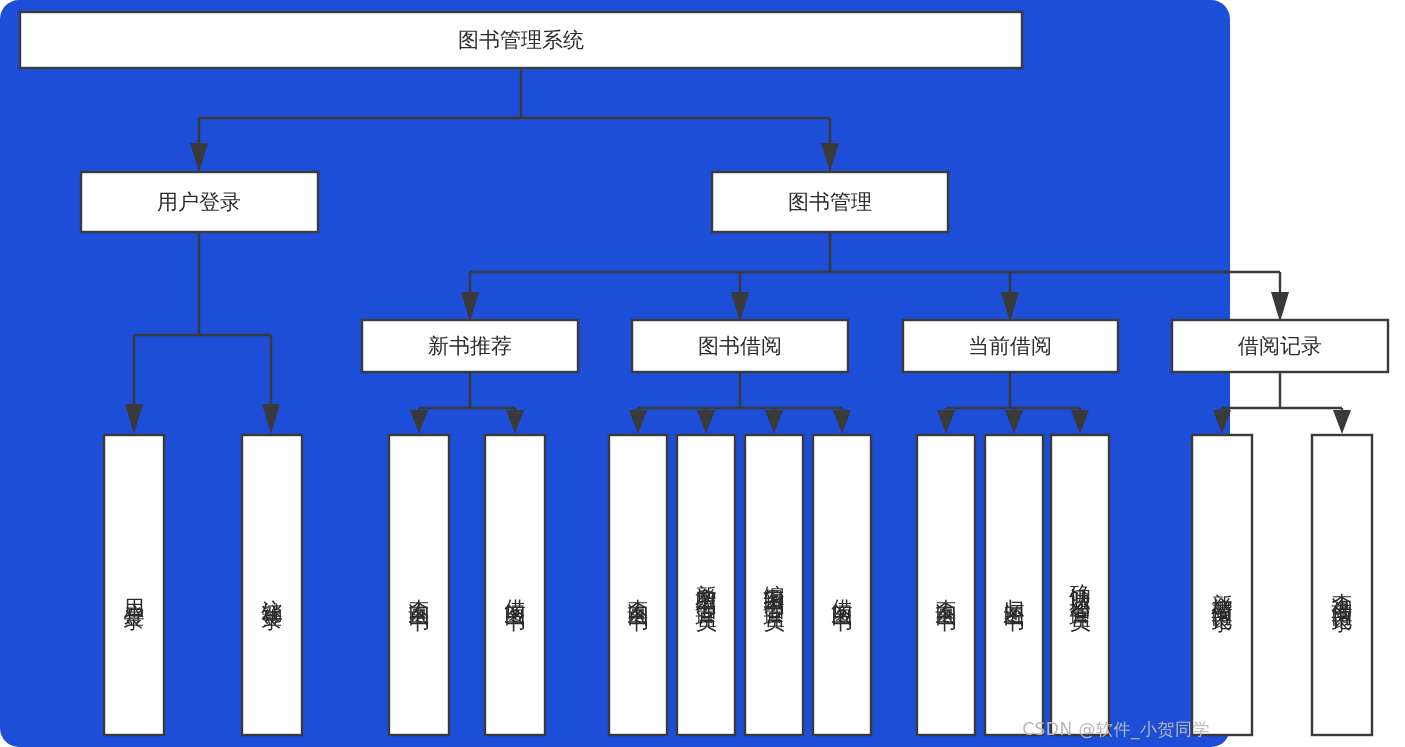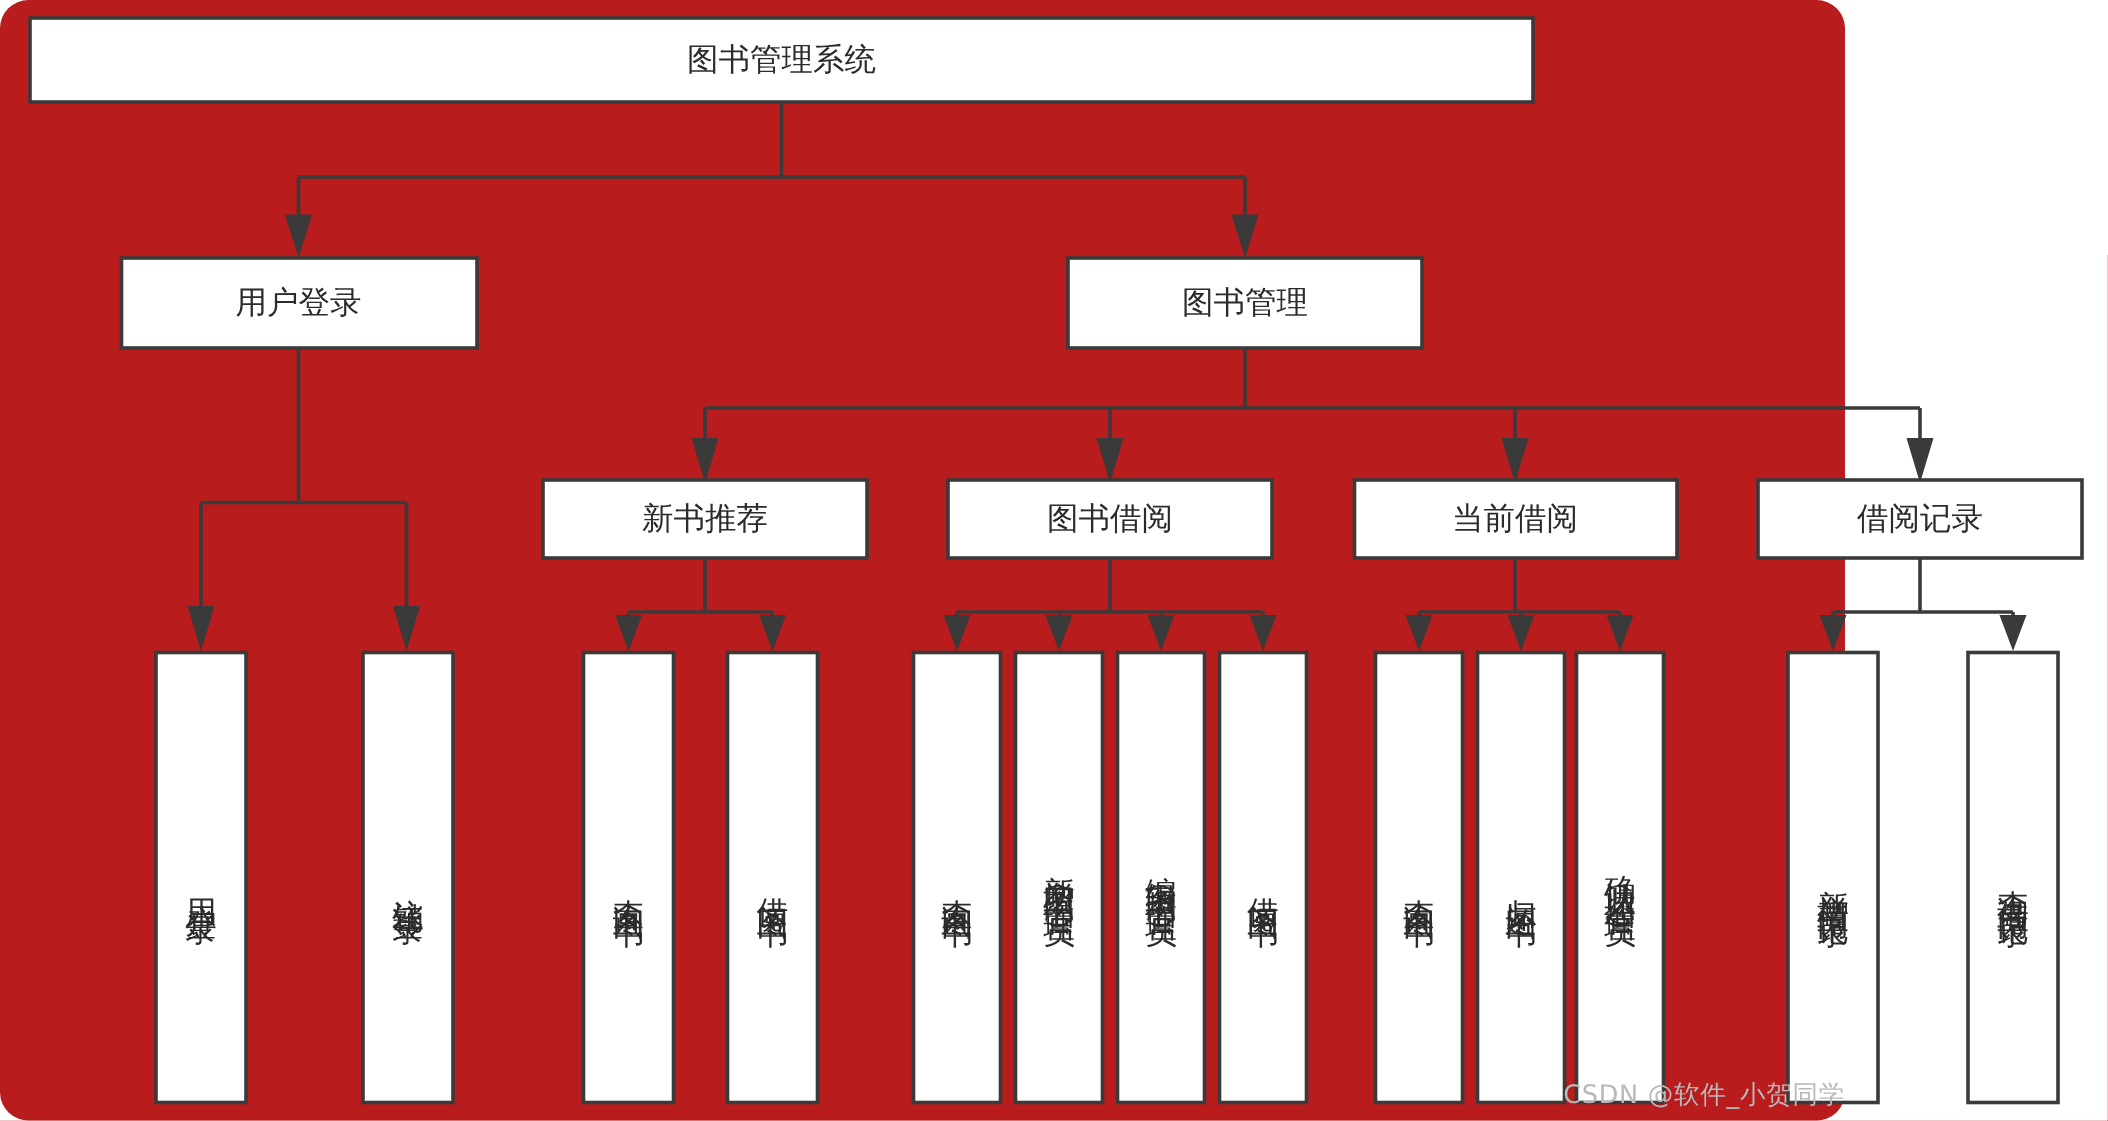--- a/index.html
+++ b/index.html
@@ -10,21 +10,21 @@
   body {
     width: 1405px;
     height: 747px;
     font-family: "DejaVu Sans", "Liberation Sans", sans-serif;
     overflow: hidden;
   }
   #diagram-root {
     position: relative;
     width: 1230px;
     height: 747px;
-    background: #b91c1c;
+    background: #1d4ed8;
     border-radius: 19px;
   }
   svg#flowchart {
     position: absolute;
     left: 0;
     top: 0;
     width: 1405px;
     height: 747px;
     display: block;
   }
@@ -54,21 +54,21 @@
     font-family: "DejaVu Sans", "Liberation Sans", sans-serif;
     font-size: 21px;
     fill: #2b2b2b;
     writing-mode: vertical-rl;
     text-orientation: upright;
     letter-spacing: 4px;
     dominant-baseline: central;
   }
   .watermark {
     position: absolute;
-    right: 0;
+    right: 20px;
     bottom: 6px;
     font-family: "DejaVu Sans", "Liberation Sans", sans-serif;
     font-size: 17px;
     color: #b9b9b9;
     letter-spacing: 0.5px;
     white-space: nowrap;
     pointer-events: none;
   }
 </style>
 </head>

